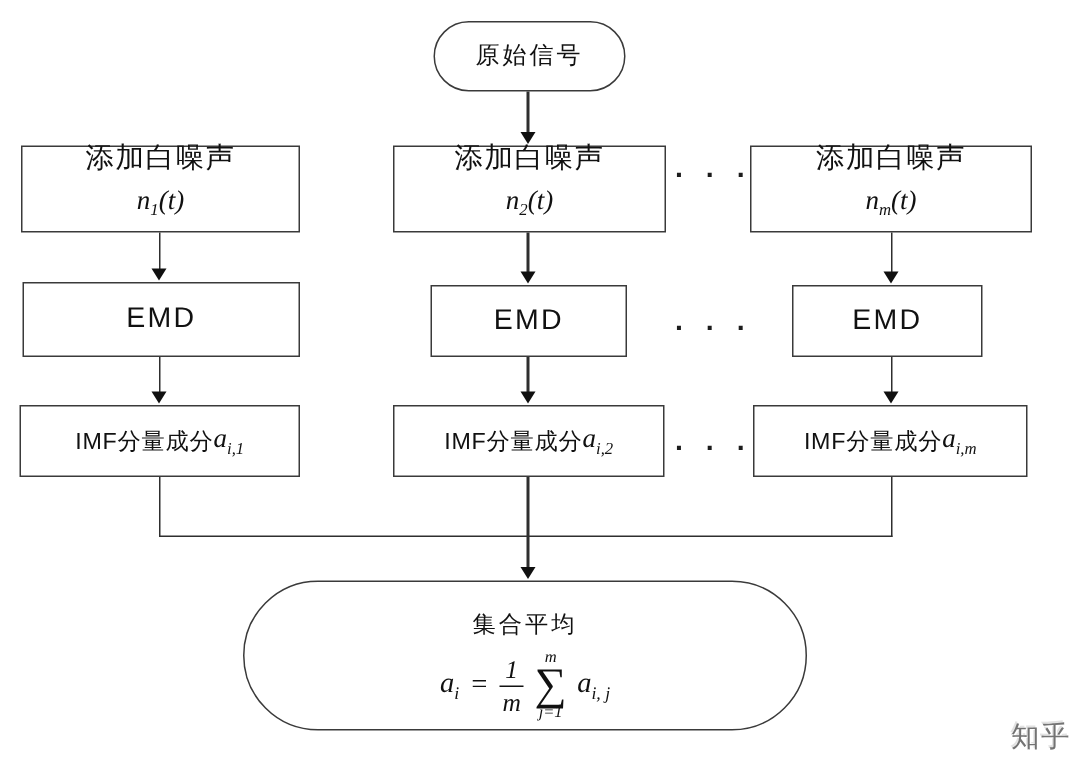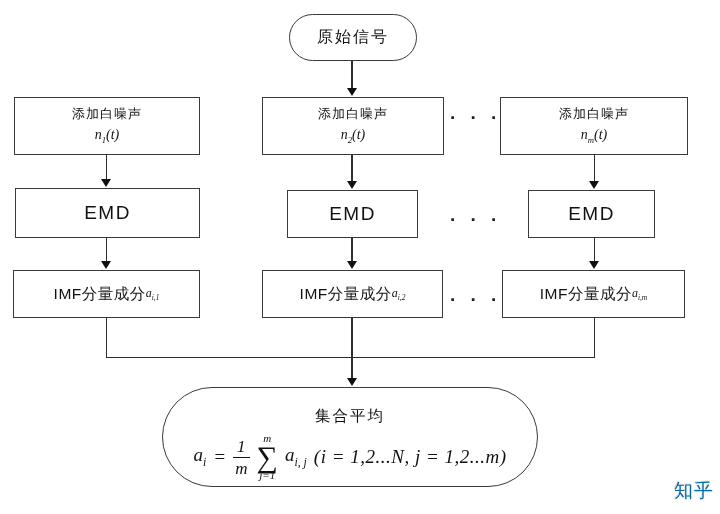--- a/index.html
+++ b/index.html
@@ -13,46 +13,46 @@
   }
   .stadium{border-radius:999px;}
   .cn{font-family:"Liberation Sans",sans-serif;}
   .math{font-family:"Liberation Serif",serif;font-style:italic;}
   .math sub{font-size:0.62em;font-style:italic;}
   .vline{position:absolute;width:1.5px;background:#2e2e2e;}
   .hline{position:absolute;height:1.5px;background:#2e2e2e;}
   .ahead{position:absolute;width:0;height:0;border-left:5px solid transparent;border-right:5px solid transparent;border-top:8.5px solid #101010;}
   .dots{position:absolute;font-weight:bold;font-size:19px;letter-spacing:5px;color:#1c1c1c;}
   
-  .noise .lbl{font-size:13px;letter-spacing:1px;line-height:22px;}
-  .noise .mth{font-size:14px;line-height:20px;}
+  .noise .lbl{font-size:19px;letter-spacing:1px;line-height:22px;}
+  .noise .mth{font-size:18px;line-height:32px;}
   
   .emd{font-size:19px;letter-spacing:1.5px;}
   
   .imf{flex-direction:row;}
   .imf .lbl{font-size:15.5px;letter-spacing:0.5px;}
-  .imf .mth{font-size:12px;}
+  .imf .mth{font-size:18px;}
   
   #ensemble{padding-top:13px;}
   #ensemble .title{font-size:15.5px;letter-spacing:2px;margin-bottom:6px;}
   .formula{display:flex;align-items:center;gap:7px;font-size:19px;}
   .frac{display:inline-flex;flex-direction:column;align-items:center;line-height:1;font-size:17px;}
   .frac .num{padding:0 4px 2px 4px;border-bottom:1.4px solid #111;}
   .frac .den{padding-top:2px;}
   .sum{display:inline-flex;flex-direction:column;align-items:center;line-height:1;}
   .sum .limit{font-size:11px;line-height:11px;}
   .sum .sigma{font-family:"Liberation Serif",serif;font-style:normal;font-size:30px;line-height:26px;}
   .tail{letter-spacing:0.5px;}
   
   #watermark{
     position:absolute;right:6px;bottom:10px;font-size:19px;letter-spacing:1px;
     color:#b5b5b5;text-shadow:1px 1px 0 #ffffff,-1px -1px 0 #e2e2e2;
     display:flex;gap:8px;align-items:baseline;
   }
-  #watermark .brand{color:#0369a1;}
+  #watermark .brand{color:#737373;}
 </style>
 </head>
 <body>
 
 <div id="canvas">
 
   <div class="node stadium" style="left:289px;top:14px;width:128px;height:47px;text-align:right;">
     <span class="cn" style="font-size:16px;letter-spacing:2px;">原始信号</span>
   </div>
 
@@ -126,21 +126,20 @@
       <span class="frac math">
         <span class="num">1</span>
         <span class="den">m</span>
       </span>
       <span class="sum">
         <span class="limit math">m</span>
         <span class="sigma">∑</span>
         <span class="limit math">j=1</span>
       </span>
       <span class="math"><span>a</span><sub>i, j</sub></span>
-      <span class="math tail">(i = 1,2...N, j = 1,2...m)</span>
     </div>
   </div>
 
   <div id="watermark">
     <span class="brand">知乎</span>
   </div>
 
 </div>
 
 </body></html>

